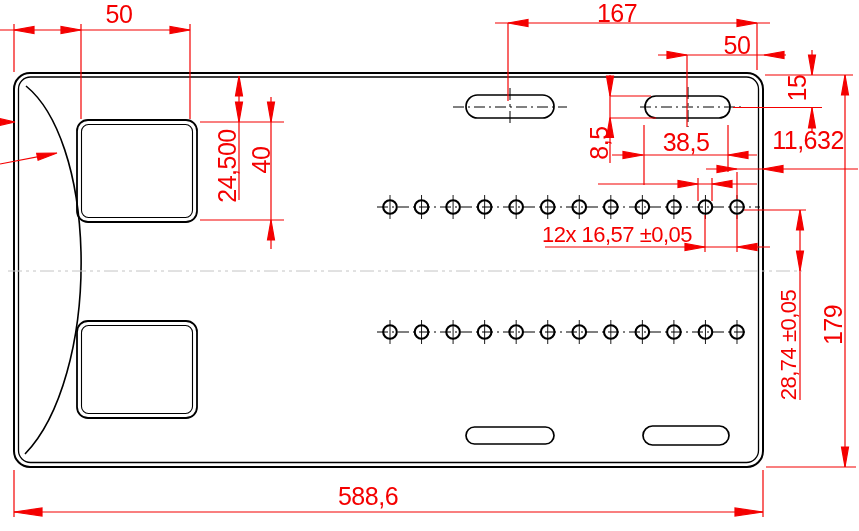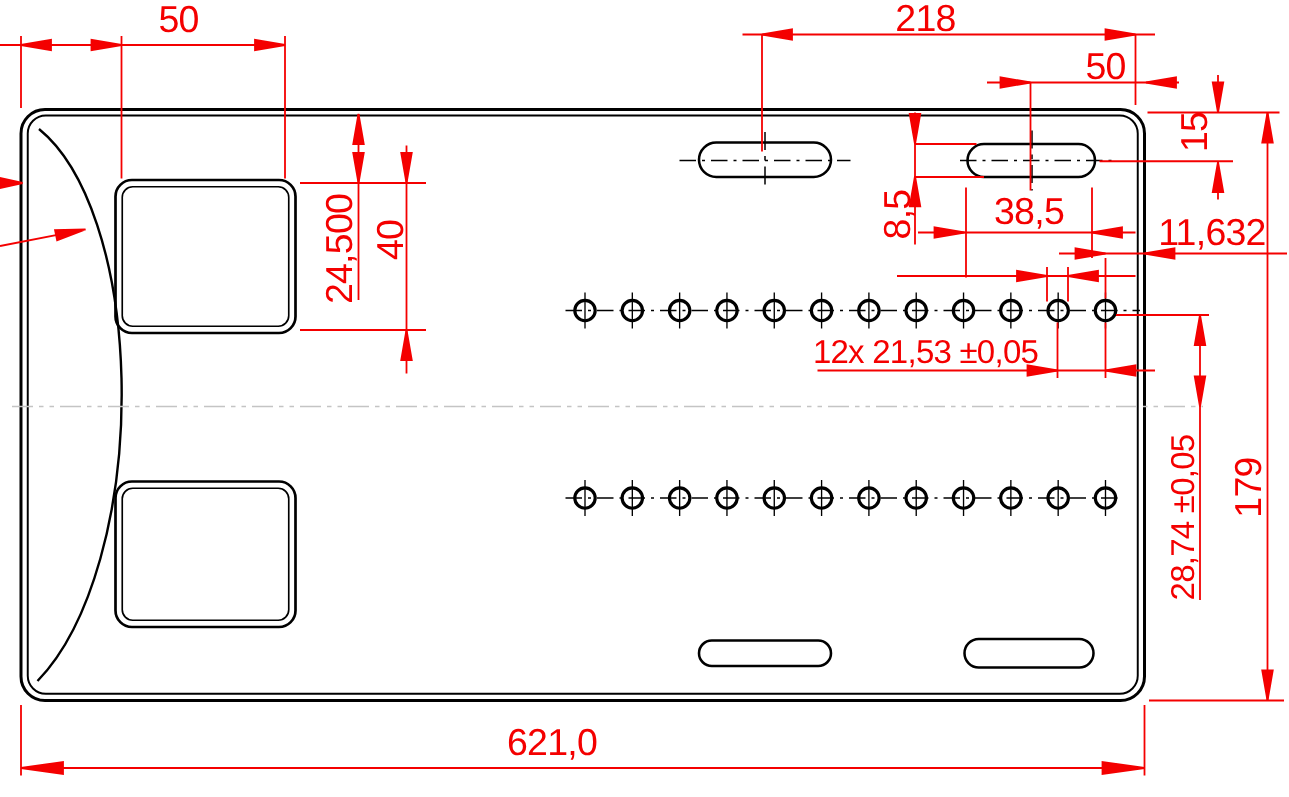--- a/index.html
+++ b/index.html
@@ -221,25 +221,25 @@
       <polygon points="15,122 -3,118 -3,126"></polygon>
     </g>
     <g>
       <line x1="0" y1="164" x2="45" y2="155.3"></line>
       <polygon points="57,153 38.1,160.2 36.7,153.4"></polygon>
     </g>
   </g>
 </svg>
 
   <div class="dim" style="left:119px;top:14px;">50</div>
-  <div class="dim" style="left:617px;top:13px;">218</div>
+  <div class="dim" style="left:617px;top:13px;">167</div>
   <div class="dim" style="left:737px;top:45px;">50</div>
   <div class="dim rot" style="left:797px;top:88px;">15</div>
   <div class="dim rot" style="left:227px;top:166px;">24,500</div>
   <div class="dim rot" style="left:261px;top:160px;">40</div>
   <div class="dim rot" style="left:599px;top:143px;">8,5</div>
   <div class="dim" style="left:686px;top:142px;">38,5</div>
-  <div class="dim" style="left:808px;top:156px;">11,632</div>
-  <div class="dim sm" style="left:617px;top:235px;">12x 21,53 ±0,05</div>
+  <div class="dim" style="left:808px;top:140px;">11,632</div>
+  <div class="dim sm" style="left:617px;top:235px;">12x 16,57 ±0,05</div>
   <div class="dim rot sm" style="left:789px;top:345px;">28,74 ±0,05</div>
   <div class="dim rot" style="left:833px;top:325px;">179</div>
-  <div class="dim" style="left:368px;top:496px;">621,0</div>
+  <div class="dim" style="left:368px;top:496px;">588,6</div>
 </div>
 
 </body></html>

